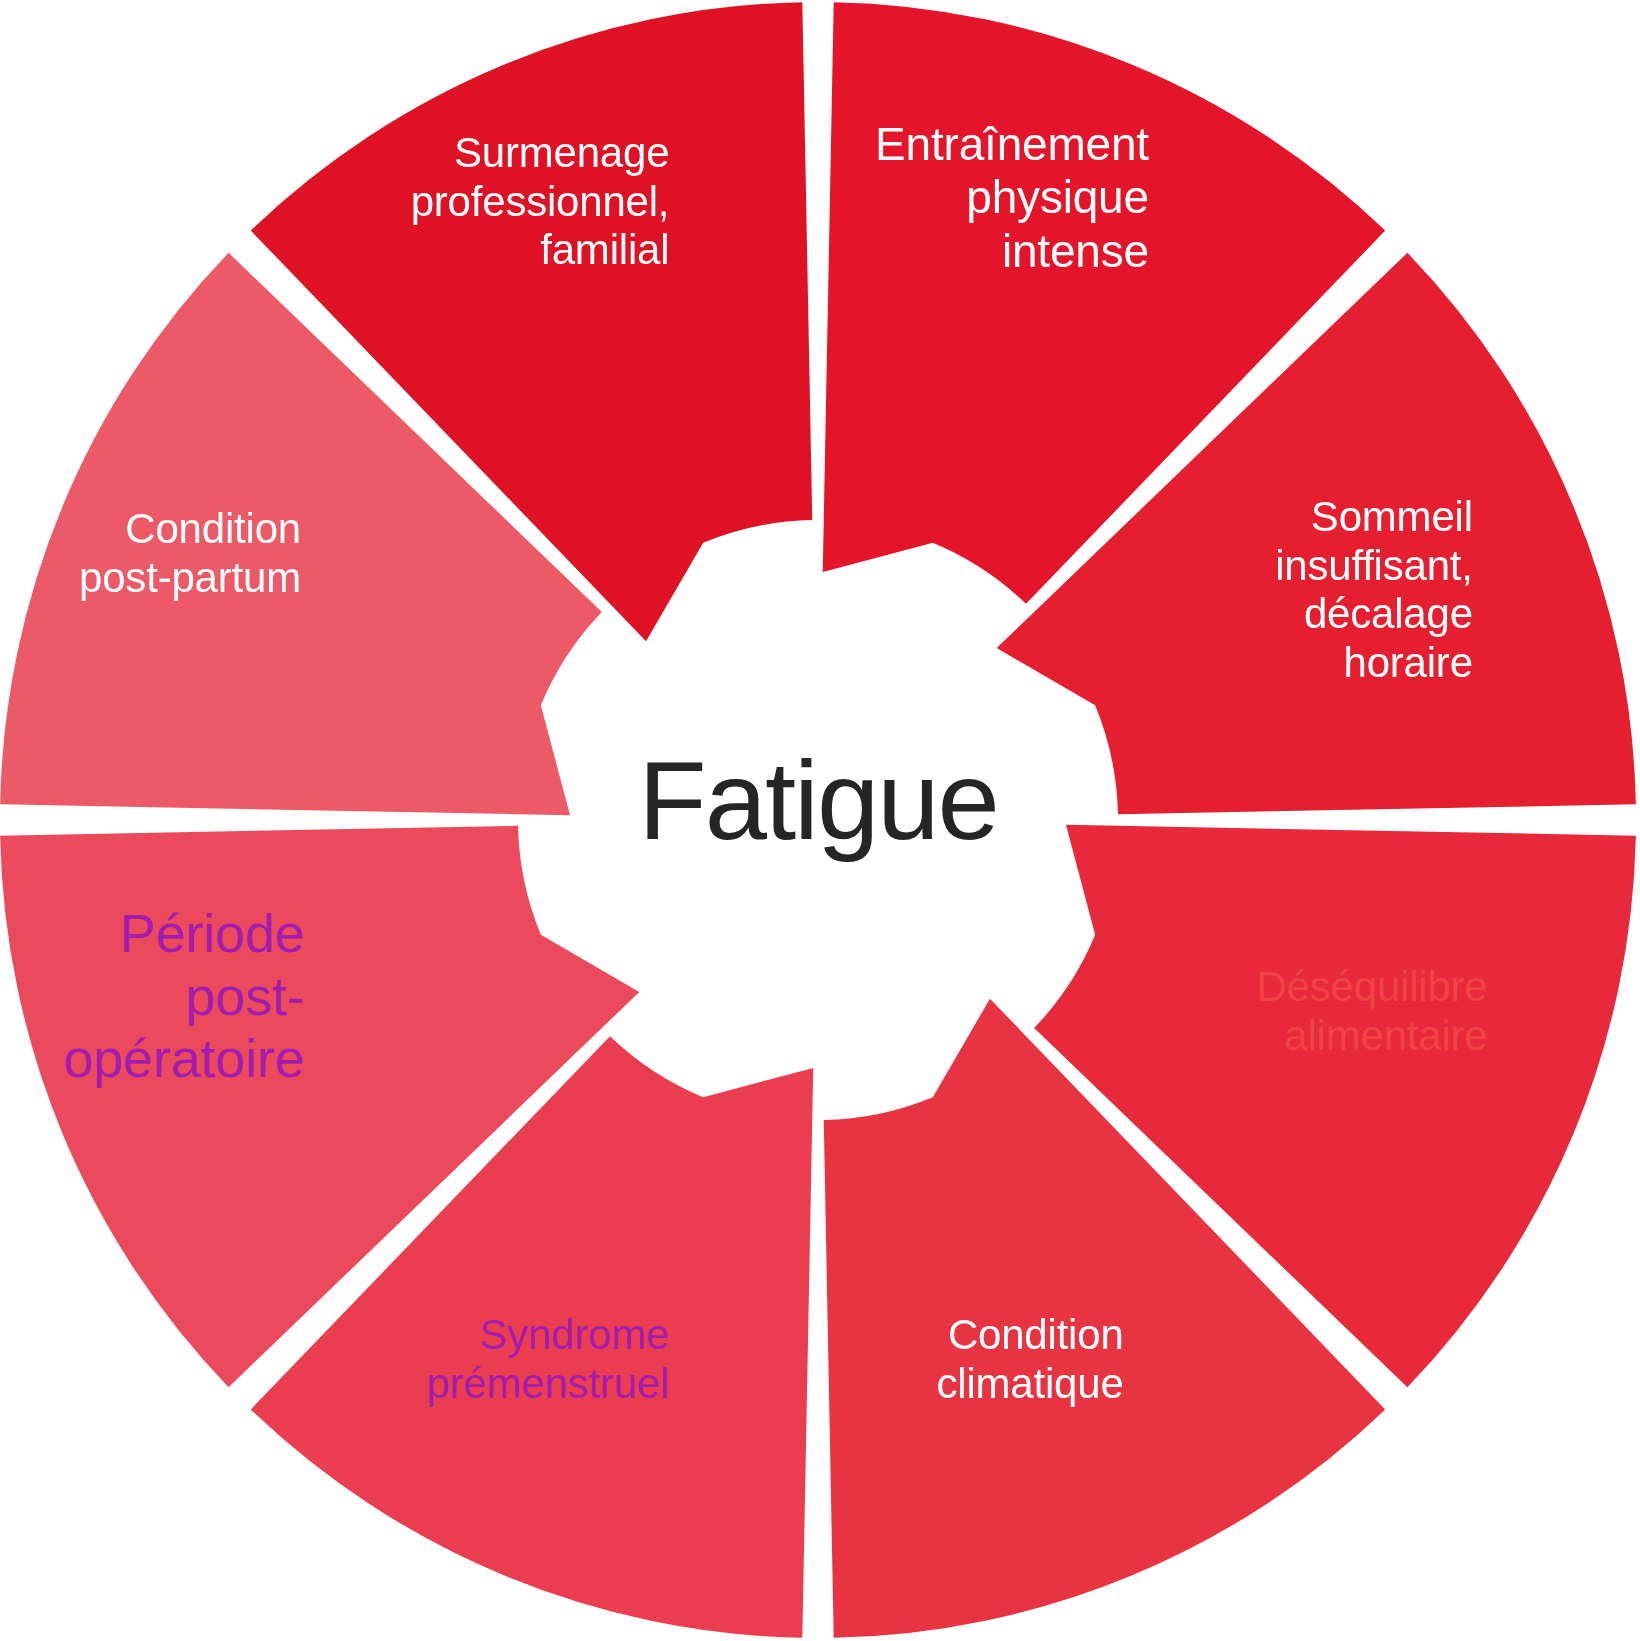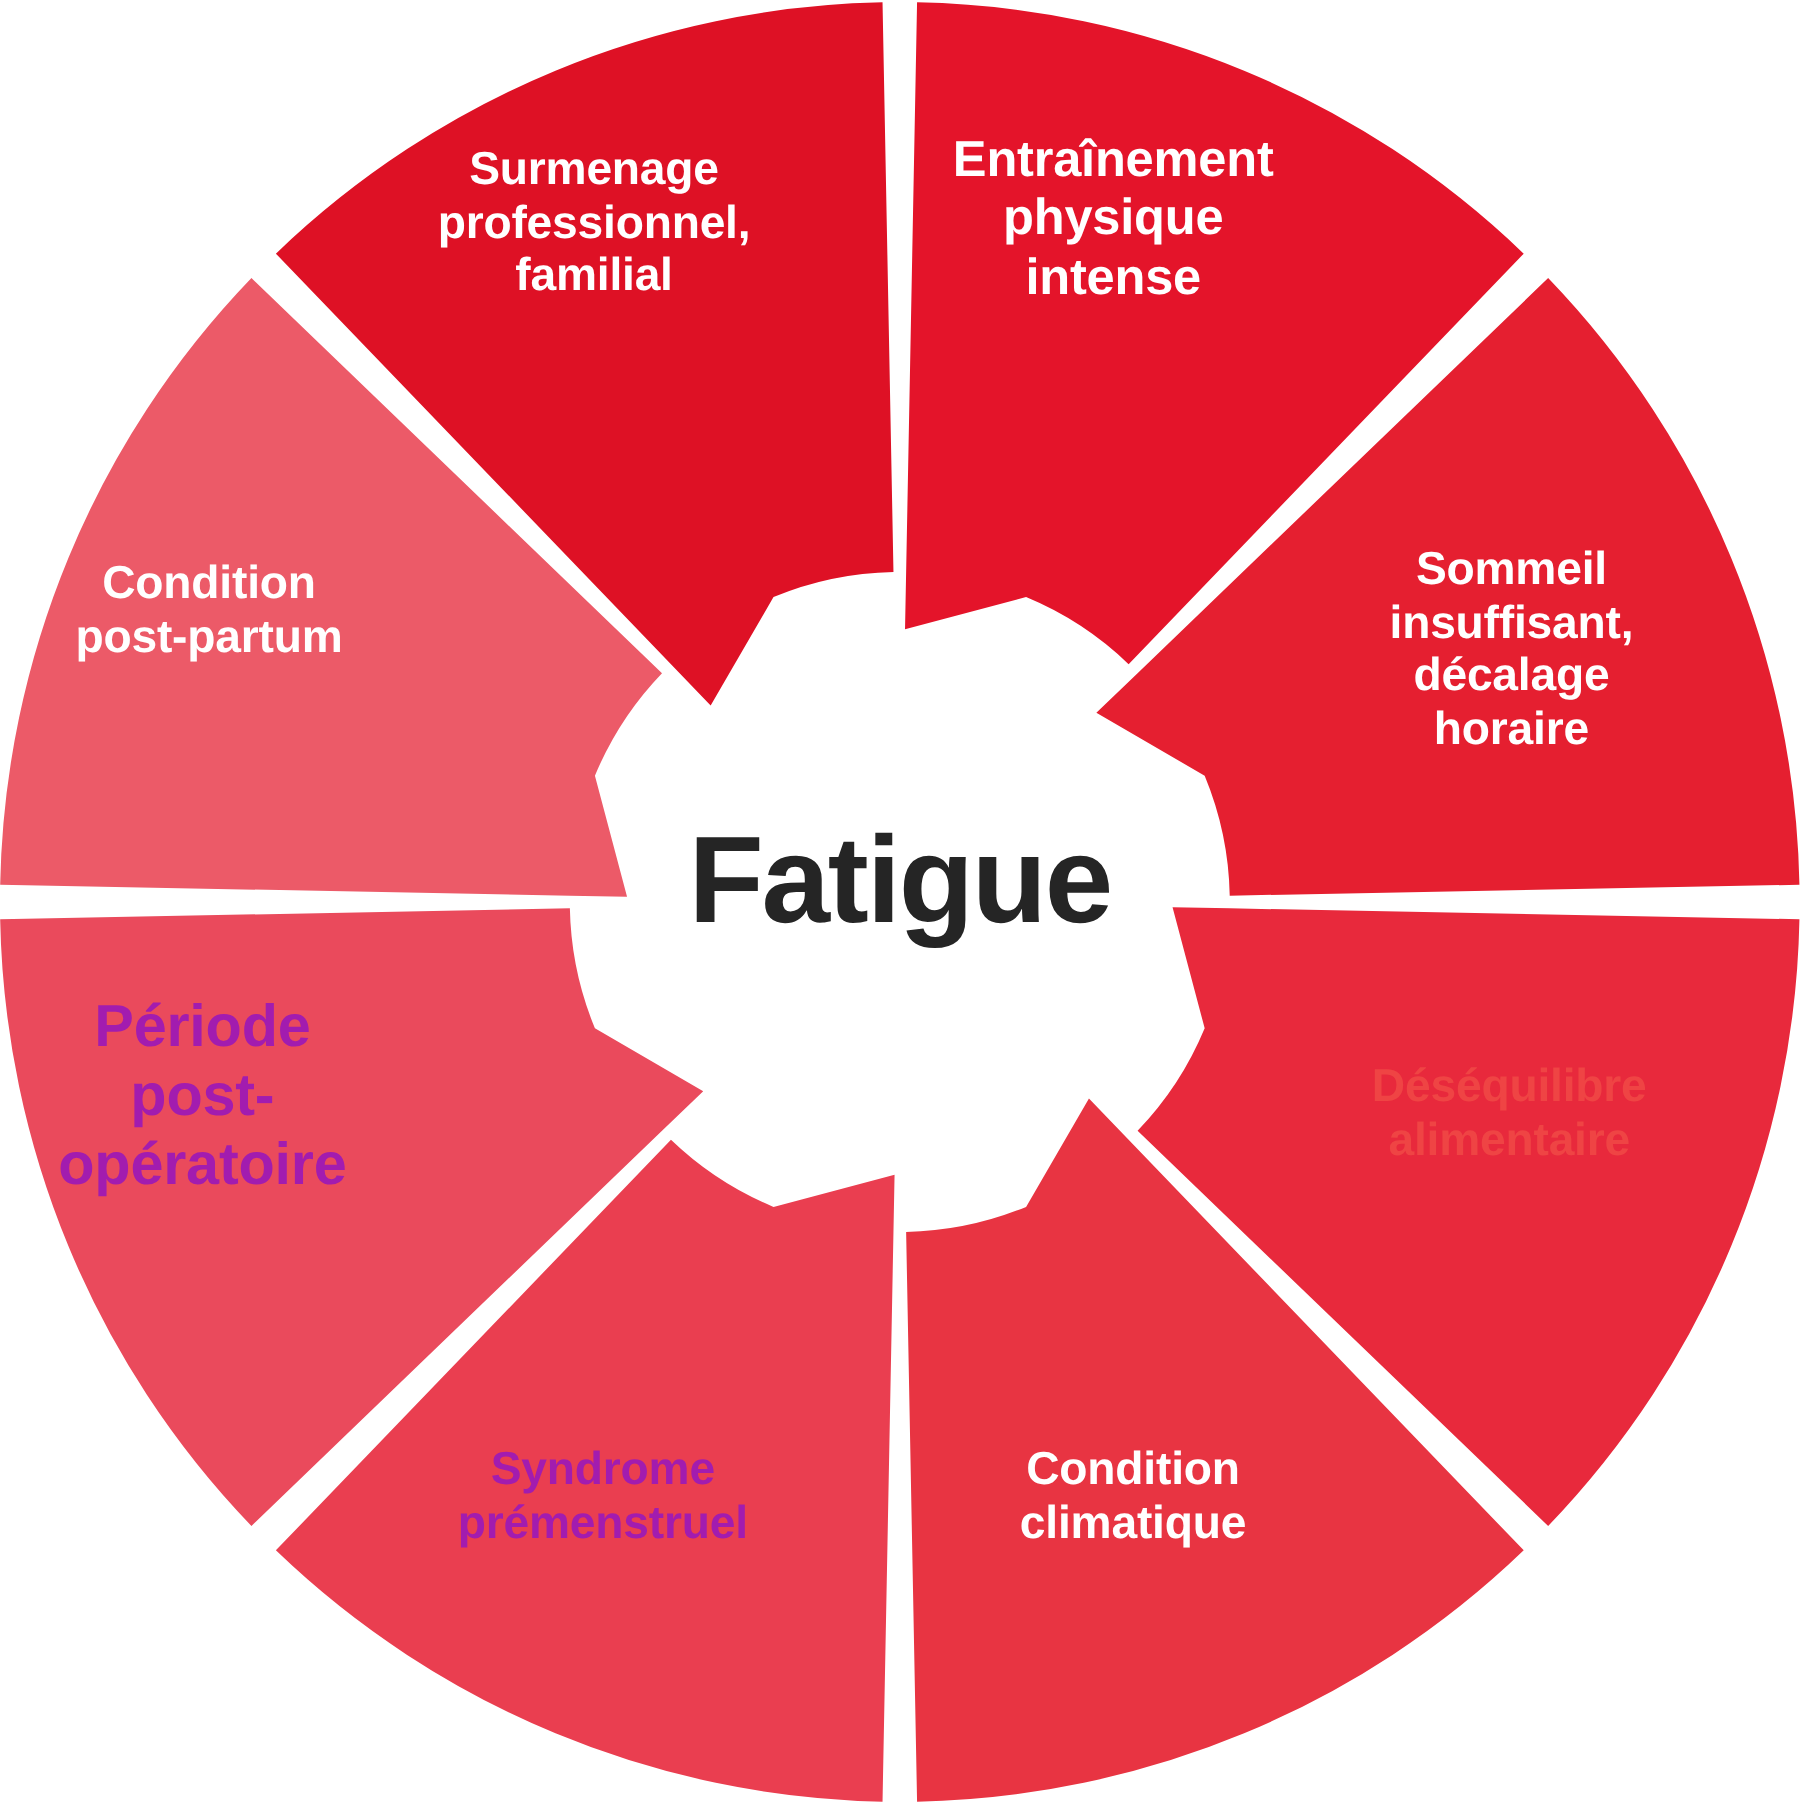--- a/index.html
+++ b/index.html
@@ -23,39 +23,39 @@
     position: absolute;
     left: 0;
     top: 0;
     width: 1640px;
     height: 1641px;
     display: block;
   }
   .seg-label {
     position: absolute;
     transform: translate(-50%, -50%);
-    text-align: center;
+    text-align: right;
     color: #ffffff;
     font-family: "Liberation Sans", sans-serif;
     font-size: 42px;
     line-height: 1.16;
-    font-weight: 700;
+    font-weight: 400;
     letter-spacing: -0.2px;
     white-space: pre-line;
     pointer-events: none;
   }
   #center-label {
     position: absolute;
     left: 818px;
     top: 800px;
     transform: translate(-50%, -50%);
     color: #252525;
     font-family: "Liberation Sans", sans-serif;
     font-size: 112px;
-    font-weight: bold;
+    font-weight: normal;
     letter-spacing: -2px;
     text-align: center;
     white-space: nowrap;
   }
 </style>
 </head>
 <body>
 
 <div id="diagram-root" style="background: rgb(255, 255, 255);">
   <svg id="ring-svg" viewBox="0 0 1640 1641" aria-hidden="true">

